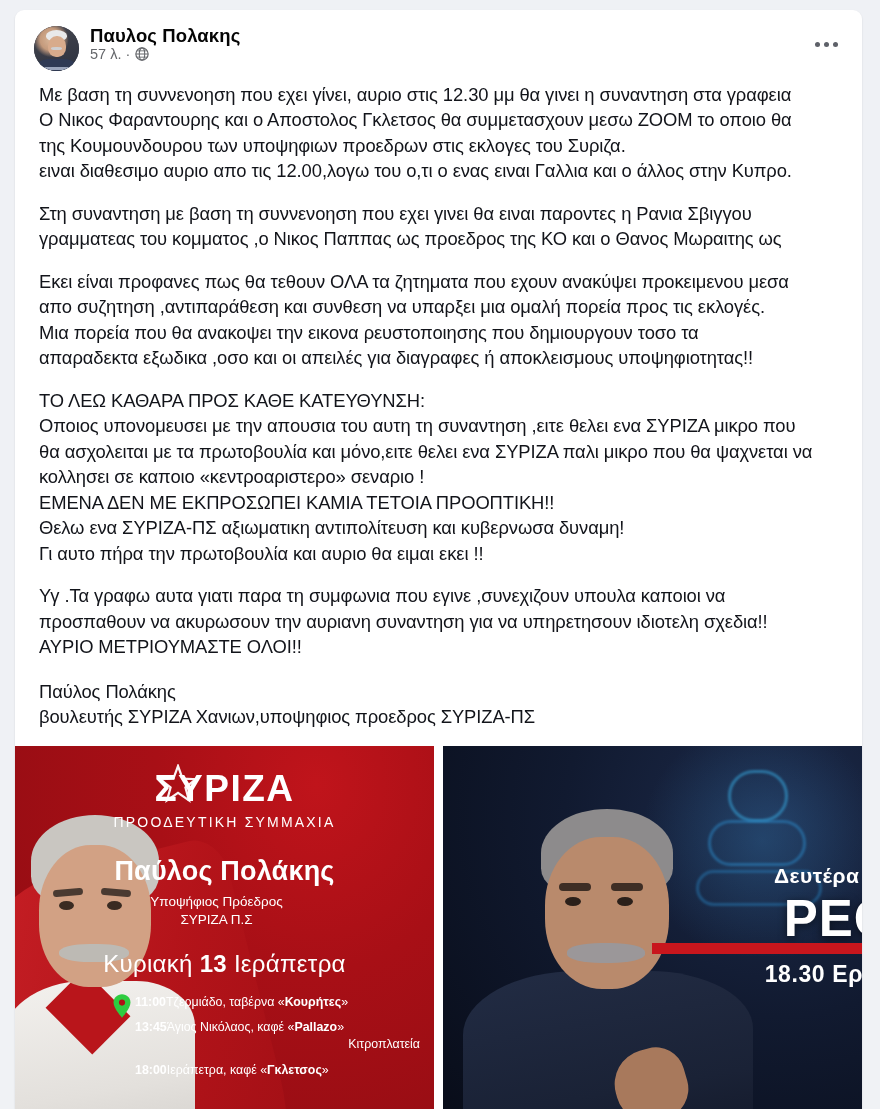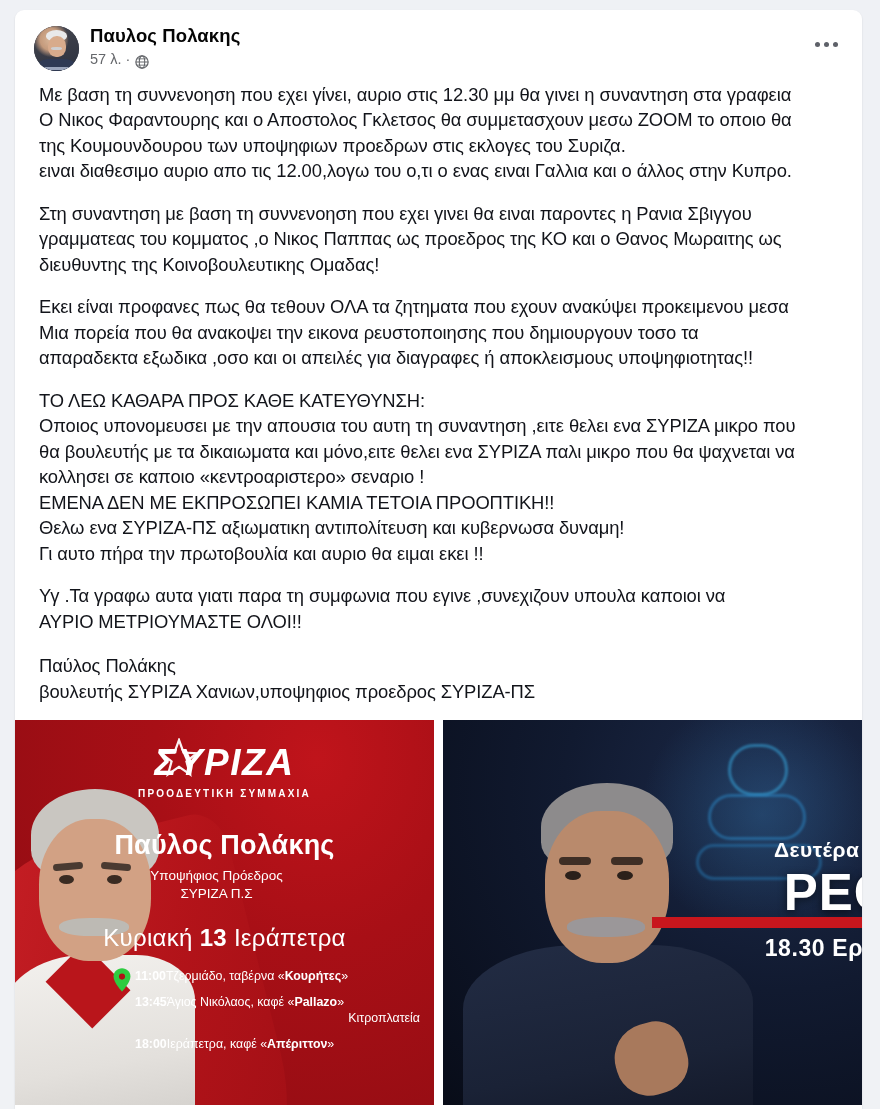--- a/index.html
+++ b/index.html
@@ -114,22 +114,21 @@
     line-height: 1.15;
   }
   .author-name {
     font-size: 18.5px;
     color: #050505;
     font-weight: 700;
     letter-spacing: 0.1px;
   }
   .meta-row {
     display: flex;
-    align-items: flex-end;
-    margin-top: 5px;
+    align-items: flex-start;
     color: #65676b;
     font-size: 14.5px;
   }
   .meta-time { color: #65676b; }
   .meta-dot { margin: 0 4px; color: #65676b; }
   .globe-icon {
     display: inline-flex;
     width: 14px;
     height: 14px;
     margin-left: 1px;
@@ -282,36 +281,35 @@
     text-align: center;
   }
   .syriza-logo {
     font-size: 37px;
     font-weight: 700;
     color: #ffffff;
     letter-spacing: 1.5px;
     line-height: 1;
     position: relative;
     display: inline-block;
-    font-style: italic;
   }
   .syriza-logo .star {
     position: absolute;
     left: 4px;
     top: -6px;
     width: 40px;
     height: 40px;
     opacity: 0.95;
   }
   .syriza-sub {
     margin-top: 7px;
-    font-size: 10px;
+    font-size: 14px;
     color: #ffffff;
     letter-spacing: 2.2px;
-    font-weight: 700;
+    font-weight: 400;
   }
   .poster-name {
     position: absolute;
     left: 0; right: 0;
     top: 110px;
     text-align: center;
     font-size: 27px;
     font-weight: 700;
     color: #ffffff;
     letter-spacing: 0.2px;
@@ -522,41 +520,42 @@
       <p class="para">
         <span class="ln">Με βαση τη συννενοηση που εχει γίνει, αυριο στις 12.30 μμ θα γινει η συναντηση στα γραφεια</span>
         <span class="ln">Ο Νικος Φαραντουρης και ο Αποστολος Γκλετσος θα συμμετασχουν μεσω ZOOM το οποιο θα</span>
         <span class="ln">της Κουμουνδουρου των υποψηφιων προεδρων στις εκλογες του Συριζα.</span>
         <span class="ln">ειναι διαθεσιμο αυριο απο τις 12.00,λογω του ο,τι ο ενας ειναι Γαλλια και ο άλλος στην Κυπρο.</span>
       </p>
 
       <p class="para">
         <span class="ln">Στη συναντηση με βαση τη συννενοηση που εχει γινει θα ειναι παροντες η Ρανια Σβιγγου</span>
         <span class="ln">γραμματεας του κομματος ,ο Νικος Παππας  ως προεδρος της ΚΟ και ο Θανος Μωραιτης ως</span>
-        <span class="ln">διευθυντης της Κοινοβουλευτικης Ομαδας!</span>
       </p>
 
       <p class="para">
         <span class="ln">Εκει είναι προφανες πως θα τεθουν ΟΛΑ  τα ζητηματα που εχουν ανακύψει προκειμενου μεσα</span>
+        <span class="ln">απο συζητηση ,αντιπαράθεση και συνθεση να υπαρξει μια ομαλή πορεία  προς τις εκλογές.</span>
         <span class="ln">Μια πορεία  που θα ανακοψει την εικονα  ρευστοποιησης που δημιουργουν τοσο τα</span>
         <span class="ln">απαραδεκτα εξωδικα ,οσο και οι απειλές για διαγραφες ή αποκλεισμους υποψηφιοτητας!!</span>
       </p>
 
       <p class="para">
         <span class="ln">ΤΟ ΛΕΩ ΚΑΘΑΡΑ ΠΡΟΣ ΚΑΘΕ ΚΑΤΕΥΘΥΝΣΗ:</span>
         <span class="ln">Οποιος υπονομευσει με την απουσια του αυτη τη συναντηση ,ειτε θελει ενα ΣΥΡΙΖΑ μικρο που</span>
-        <span class="ln">θα βουλευτής με τα δικαιωματα και μόνο,ειτε θελει ενα ΣΥΡΙΖΑ παλι μικρο που θα ψαχνεται να</span>
+        <span class="ln">θα ασχολειται με τα πρωτοβουλία και μόνο,ειτε θελει ενα ΣΥΡΙΖΑ παλι μικρο που θα ψαχνεται να</span>
         <span class="ln">κολλησει σε καποιο «κεντροαριστερο» σεναριο !</span>
         <span class="ln">ΕΜΕΝΑ ΔΕΝ ΜΕ ΕΚΠΡΟΣΩΠΕΙ ΚΑΜΙΑ ΤΕΤΟΙΑ ΠΡΟΟΠΤΙΚΗ!!</span>
         <span class="ln">Θελω ενα ΣΥΡΙΖΑ-ΠΣ αξιωματικη αντιπολίτευση  και κυβερνωσα δυναμη!</span>
         <span class="ln">Γι αυτο πήρα την πρωτοβουλία και αυριο θα ειμαι εκει !!</span>
       </p>
 
       <p class="para">
         <span class="ln">Υγ .Τα γραφω αυτα γιατι παρα τη συμφωνια που εγινε ,συνεχιζουν υπουλα καποιοι να</span>
+        <span class="ln">προσπαθουν να ακυρωσουν την αυριανη συναντηση για να υπηρετησουν ιδιοτελη σχεδια!!</span>
         <span class="ln">ΑΥΡΙΟ ΜΕΤΡΙΟΥΜΑΣΤΕ ΟΛΟΙ!!</span>
       </p>
 
       <p class="para signature">
         <span class="ln">Παύλος Πολάκης</span>
         <span class="ln">βουλευτής ΣΥΡΙΖΑ Χανιων,υποψηφιος προεδρος ΣΥΡΙΖΑ-ΠΣ</span>
       </p>
     </div>
 
     <div class="attachments">
@@ -612,21 +611,21 @@
             </div>
 
             <div class="sched-row">
               <span class="time">13:45</span>
               <span class="place"><span>Άγιος Νικόλαος, καφέ «</span><b>Pallazo</b><span>»</span></span>
             </div>
             <div class="sched-sub">Κιτροπλατεία</div>
 
             <div class="sched-row">
               <span class="time">18:00</span>
-              <span class="place"><span>Ιεράπετρα, καφέ «</span><b>Απέριττον</b><span>»</span></span>
+              <span class="place"><span>Ιεράπετρα, καφέ «</span><b>Γκλετσος</b><span>»</span></span>
             </div>
           </div>
 
         </div>
       </div>
 
       <div class="att att-right">
         <div class="photo">
           <div class="glow"></div>
           <div class="neon1"></div>

